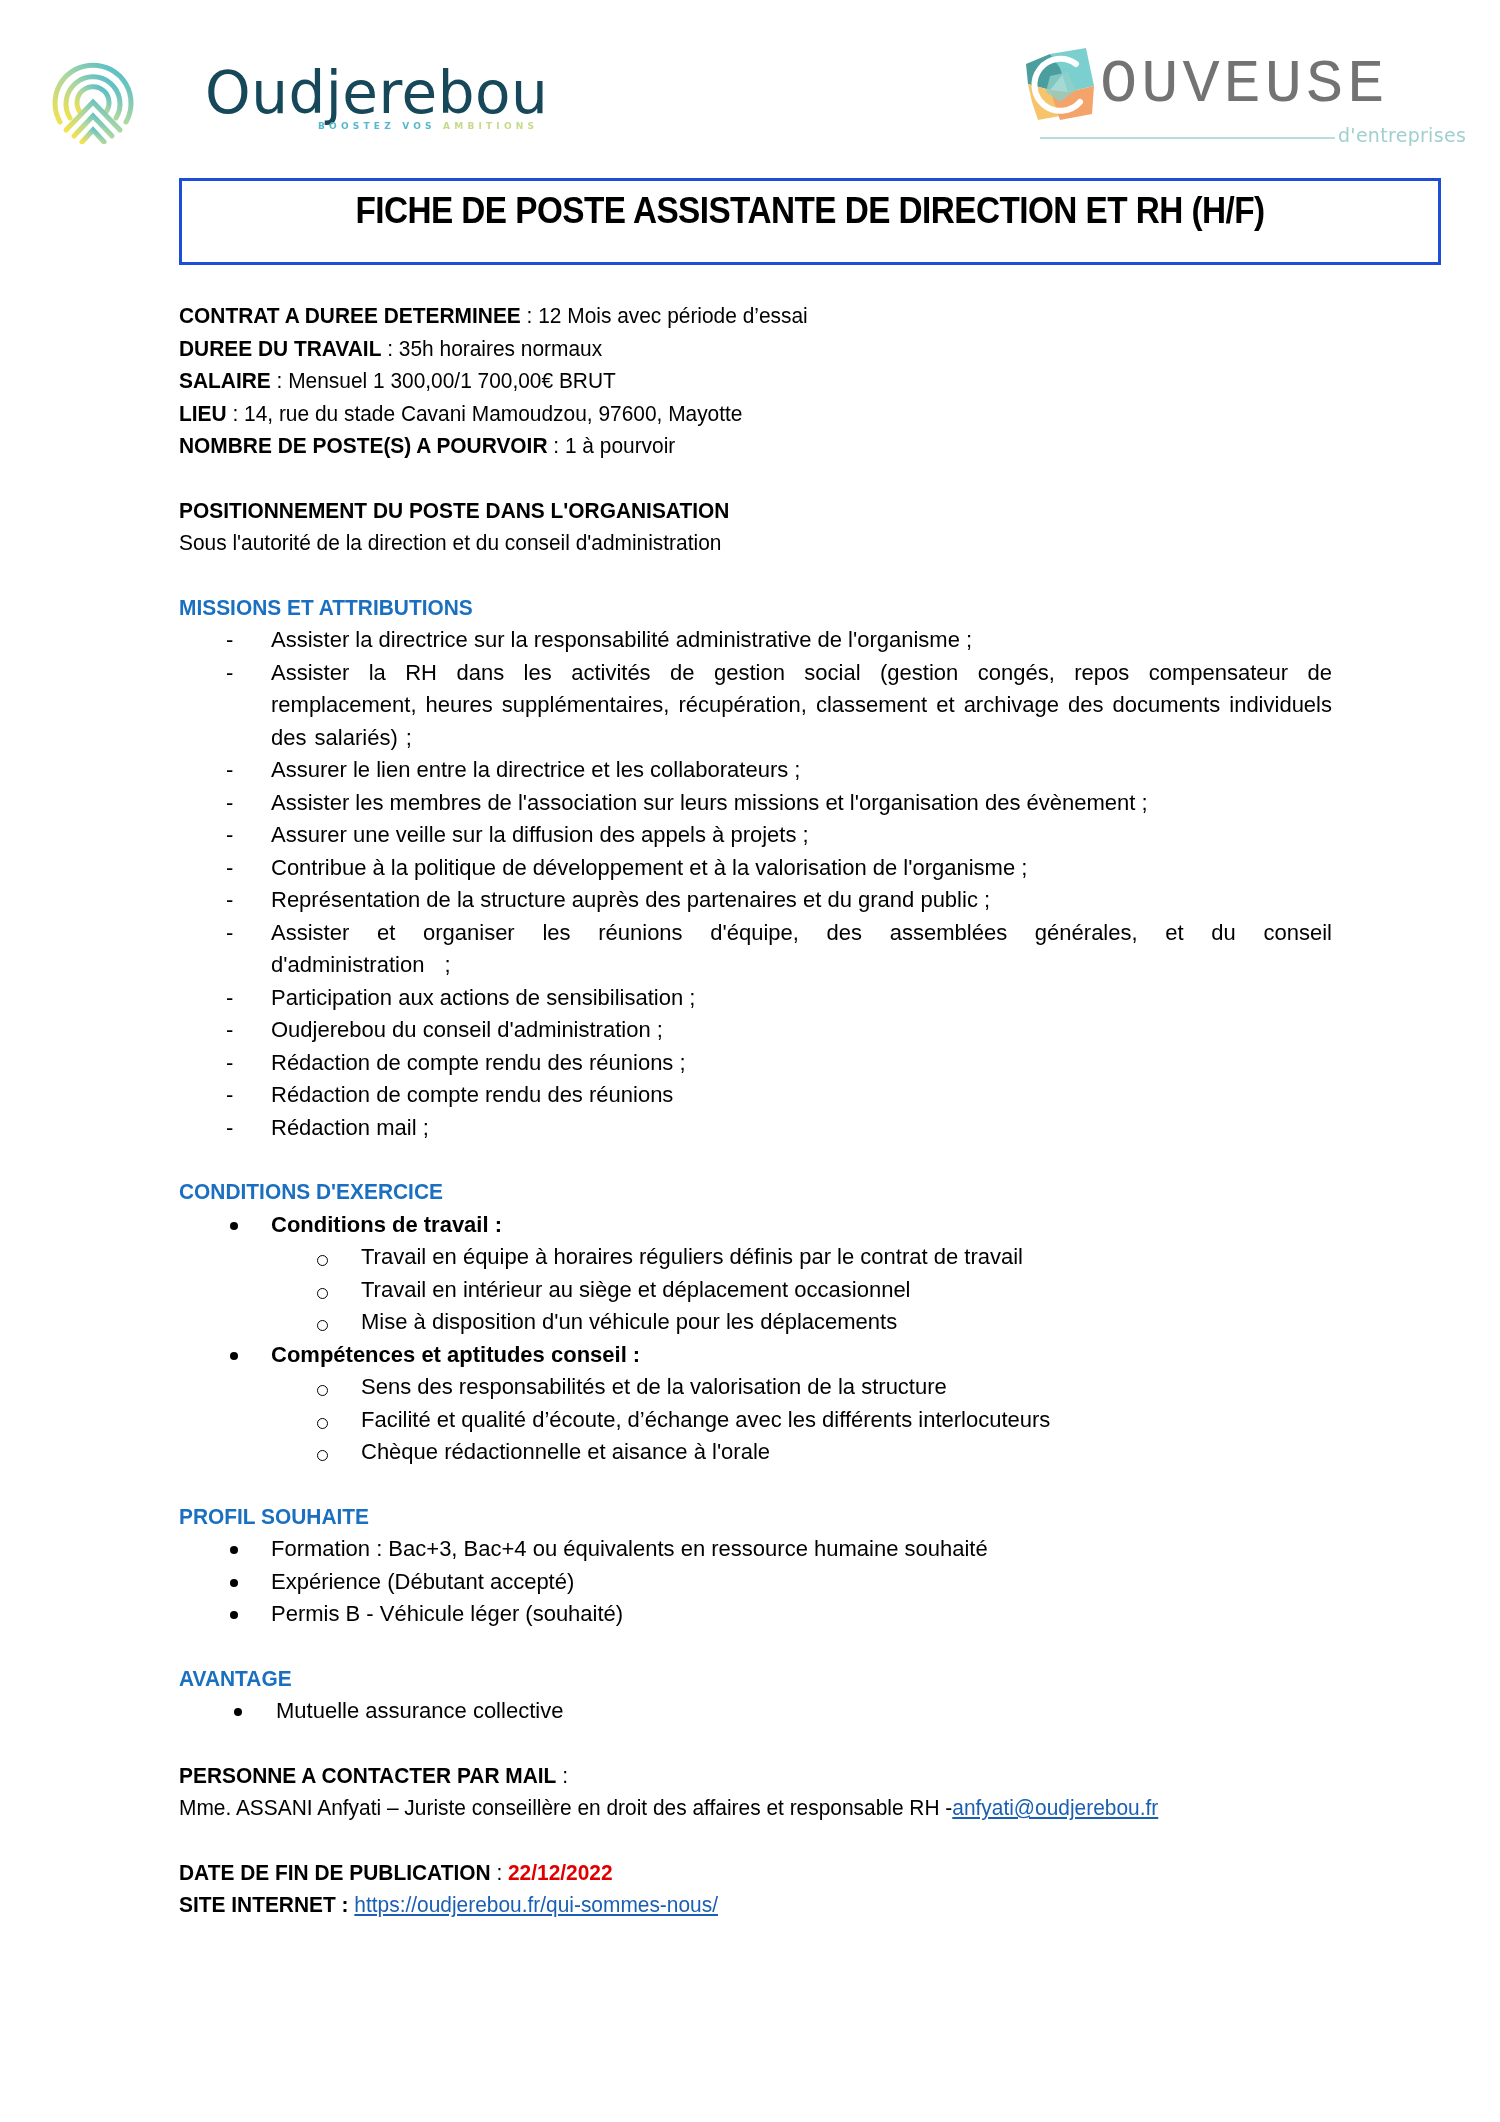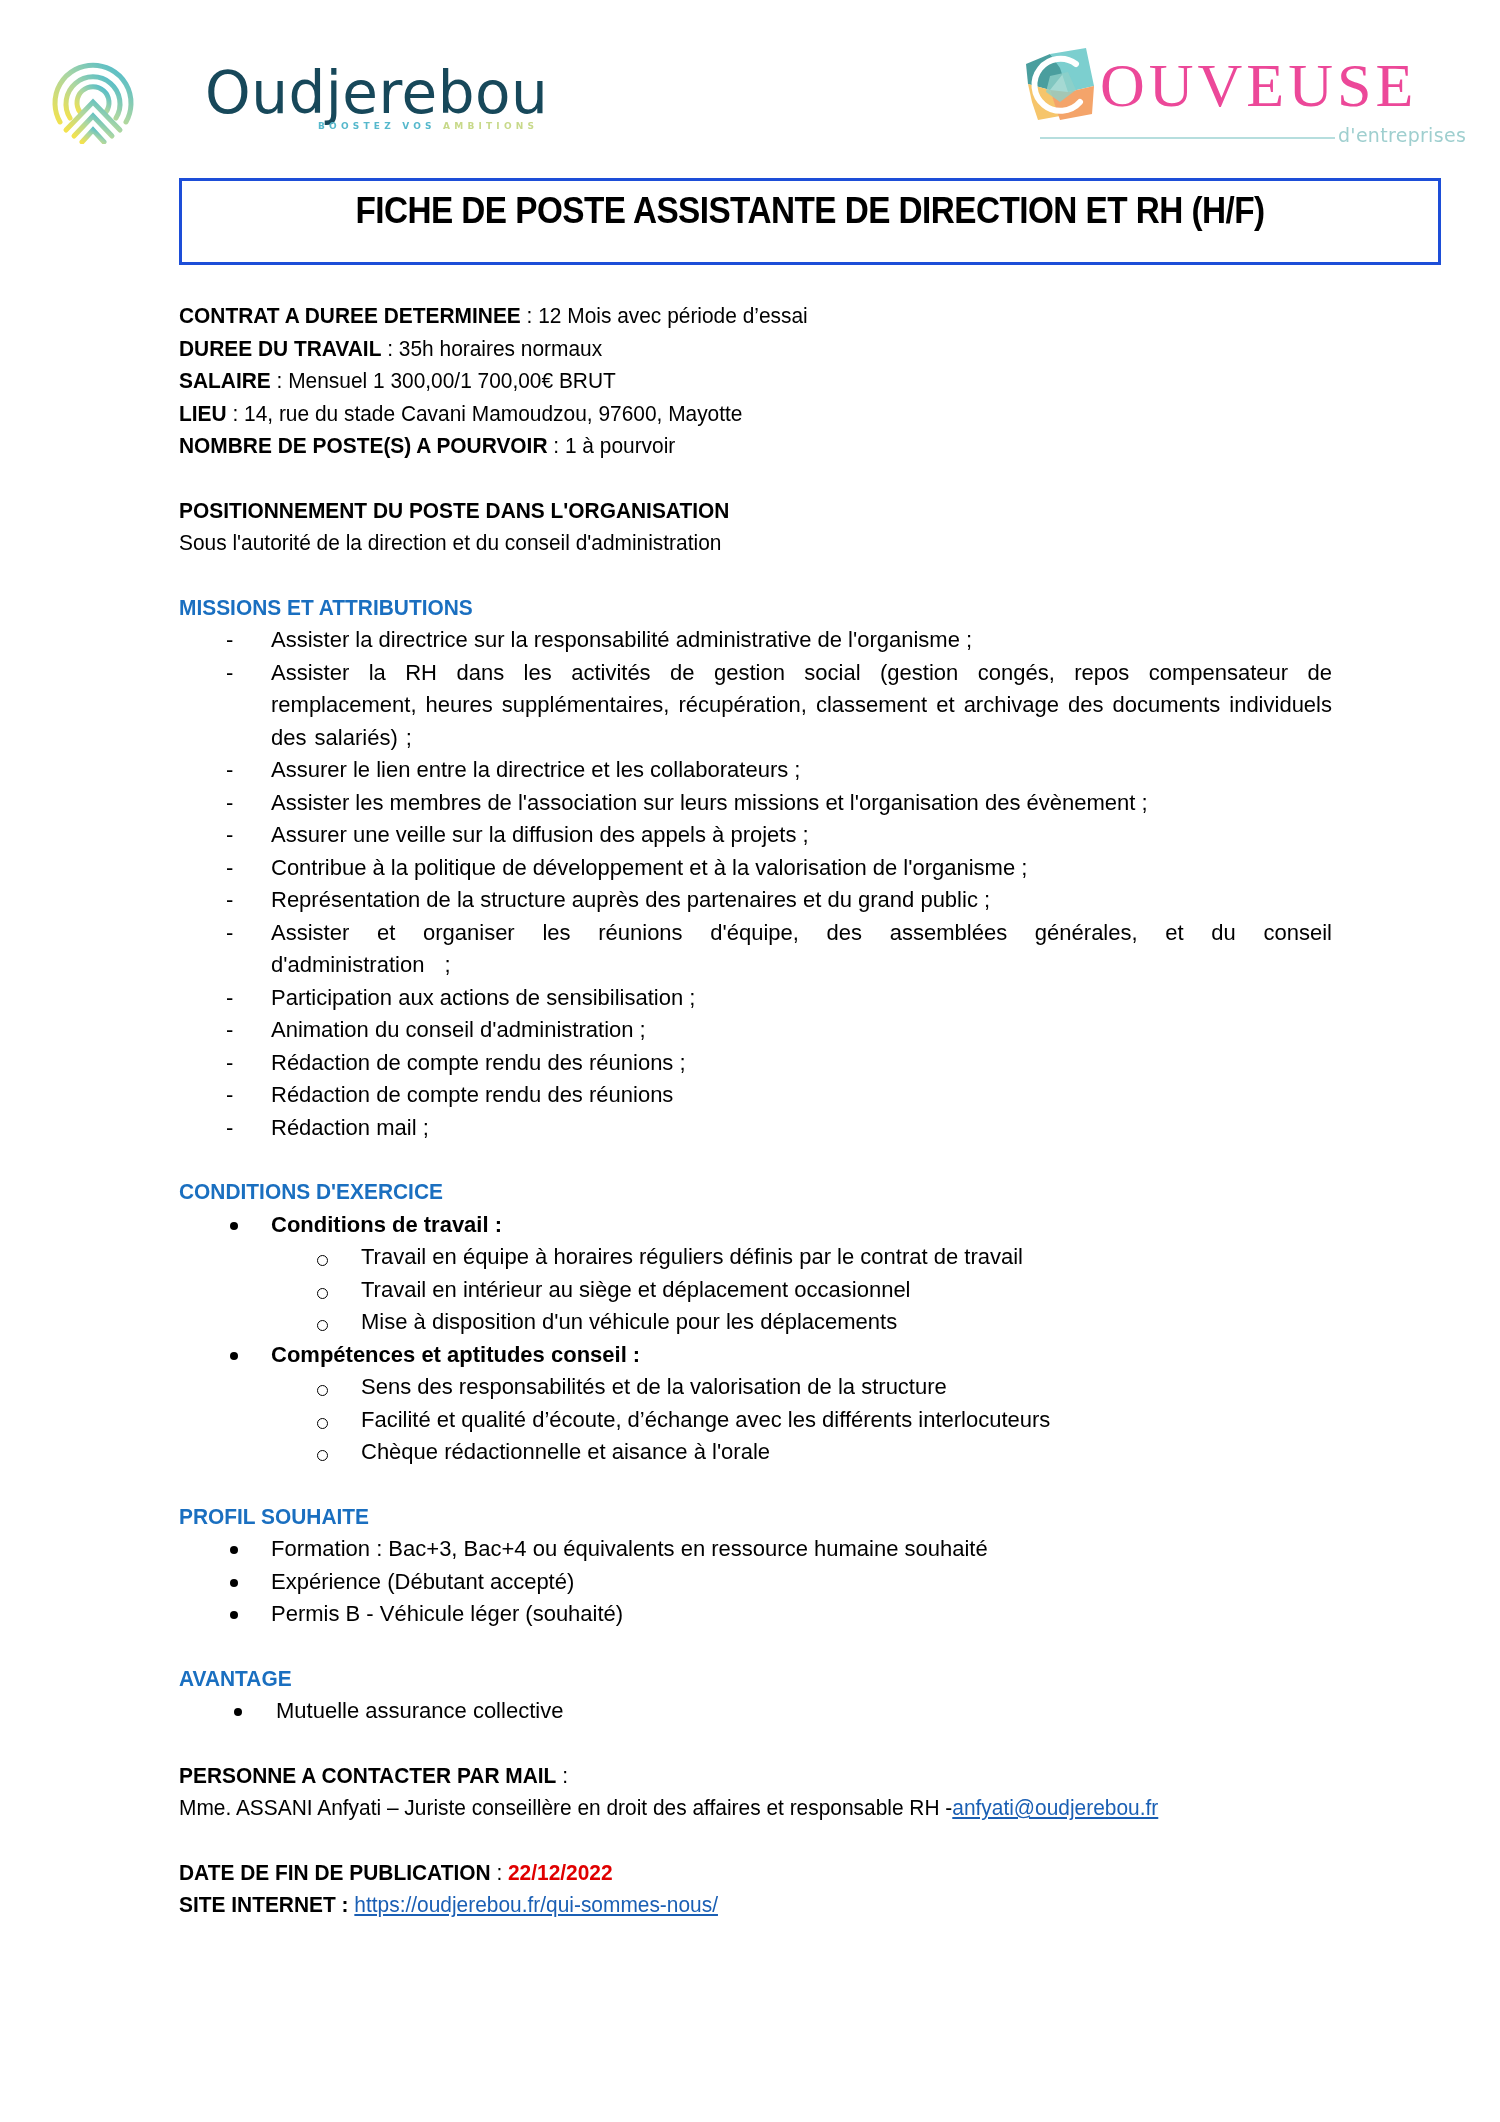--- a/index.html
+++ b/index.html
@@ -10,21 +10,21 @@
   .logo-left { position: absolute; left: 48px; top: 48px; height: 100px; display: flex; align-items: center; gap: 45px; }
   .logo-left .mark { width: 90px; height: 92px; }
   .logo-left .wordwrap { margin-left: 22px; position: relative; top: -2px; }
   .logo-left .word { font-family: "DejaVu Sans", sans-serif; font-size: 58px; color: #17485a; letter-spacing: 0.5px; line-height: 64px; }
   .logo-left .tag { font-family: "DejaVu Sans", sans-serif; font-size: 9px; letter-spacing: 4.2px; margin-left: 113px; margin-top: -4px; font-weight: bold; }
   .logo-left .tag .a { color: #56b8cc; }
   .logo-left .tag .b { color: #c8d98a; }
 
   .logo-right { position: absolute; left: 1020px; top: 42px; width: 450px; height: 110px; }
   .logo-right .mark { position: absolute; left: 0; top: 4px; width: 80px; height: 80px; }
-  .logo-right .word { position: absolute; left: 80px; top: 8px; font-family: Liberation Serif, serif; font-weight: 200; font-size: 62px; letter-spacing: 4px; color: #ec4899; line-height: 70px; }
+  .logo-right .word { position: absolute; left: 80px; top: 8px; font-family: Liberation Mono, monospace; font-weight: 200; font-size: 62px; letter-spacing: 4px; color: #737373; line-height: 70px; }
   .logo-right .line { position: absolute; left: 20px; top: 95px; width: 295px; height: 2px; background: #b6dede; }
   .logo-right .sub { position: absolute; left: 318px; top: 82px; font-family: "DejaVu Sans", sans-serif; font-size: 19px; color: #9fcfcf; letter-spacing: 0.3px; }
 
   
   .title-box { position: absolute; left: 179px; top: 178px; width: 1262px; height: 87px; border: 3px solid #1d4ed8; }
   .title-box h1 { font-family: "Liberation Sans", sans-serif; font-weight: bold; font-size: 37px; text-align: center; margin-top: 9px; letter-spacing: -0.6px; transform: scaleX(0.9); transform-origin: center; }
 
   
   .content { position: absolute; left: 179px; top: 300px; width: 1153px; font-size: 22px; line-height: 32.5px; }
   .b { font-weight: bold; }
@@ -124,21 +124,21 @@
     <ul class="dash-list">
       <li><span class="dash">-</span><span>Assister la directrice sur la responsabilité administrative de l'organisme ;</span></li>
       <li style="word-spacing:2px;"><span class="dash">-</span><span>Assister la RH dans les activités de gestion social (gestion congés, repos compensateur de remplacement, heures supplémentaires, récupération, classement et archivage des documents individuels des salariés) ;</span></li>
       <li><span class="dash">-</span><span>Assurer le lien entre la directrice et les collaborateurs ;</span></li>
       <li><span class="dash">-</span><span>Assister les membres de l'association sur leurs missions et l'organisation des évènement ;</span></li>
       <li><span class="dash">-</span><span>Assurer une veille sur la diffusion des appels à projets ;</span></li>
       <li><span class="dash">-</span><span>Contribue à la politique de développement et à la valorisation de l'organisme ;</span></li>
       <li><span class="dash">-</span><span>Représentation de la structure auprès des partenaires et du grand public ;</span></li>
       <li style="word-spacing:14px;"><span class="dash">-</span><span>Assister et organiser les réunions d'équipe, des assemblées générales, et du conseil d'administration ;</span></li>
       <li><span class="dash">-</span><span>Participation aux actions de sensibilisation ;</span></li>
-      <li><span class="dash">-</span><span>Animation du conseil d'administration ;</span></li>
+      <li><span class="dash">-</span><span>Oudjerebou du conseil d'administration ;</span></li>
       <li><span class="dash">-</span><span>Rédaction de compte rendu des réunions ;</span></li>
       <li><span class="dash">-</span><span>Rédaction de compte rendu des réunions</span></li>
       <li><span class="dash">-</span><span>Rédaction mail ;</span></li>
     </ul>
   </div>
 
   <div class="gap"></div>
 
   <div>
     <div class="h-blue"><span class="cond">CONDITIONS D'EXERCICE</span></div>

